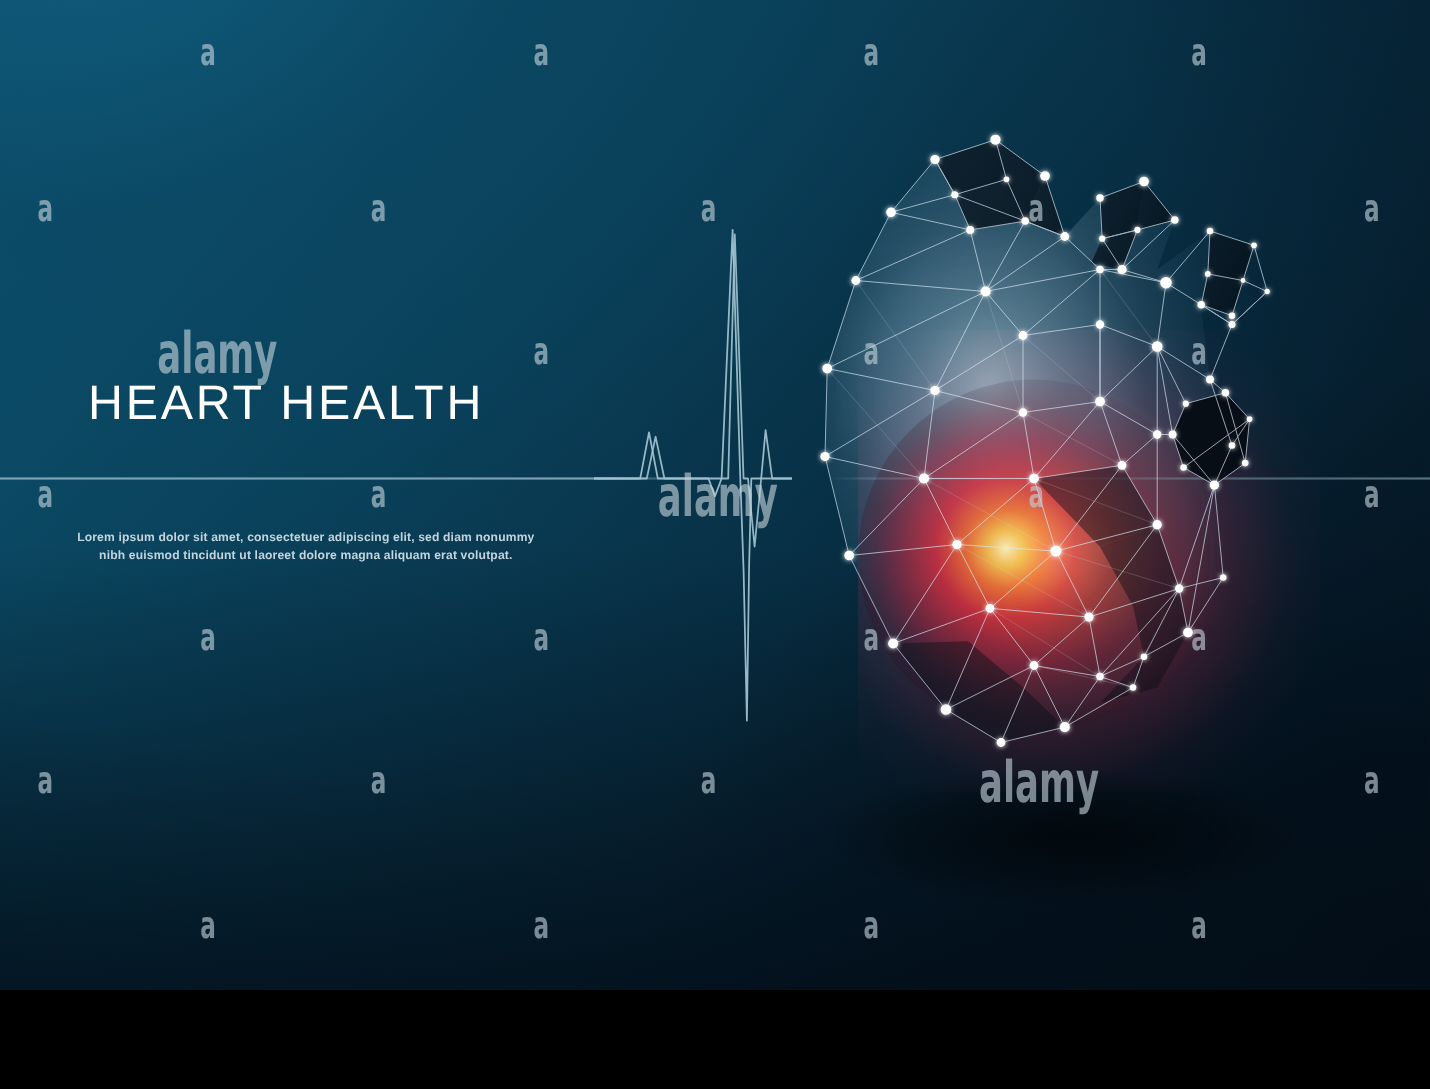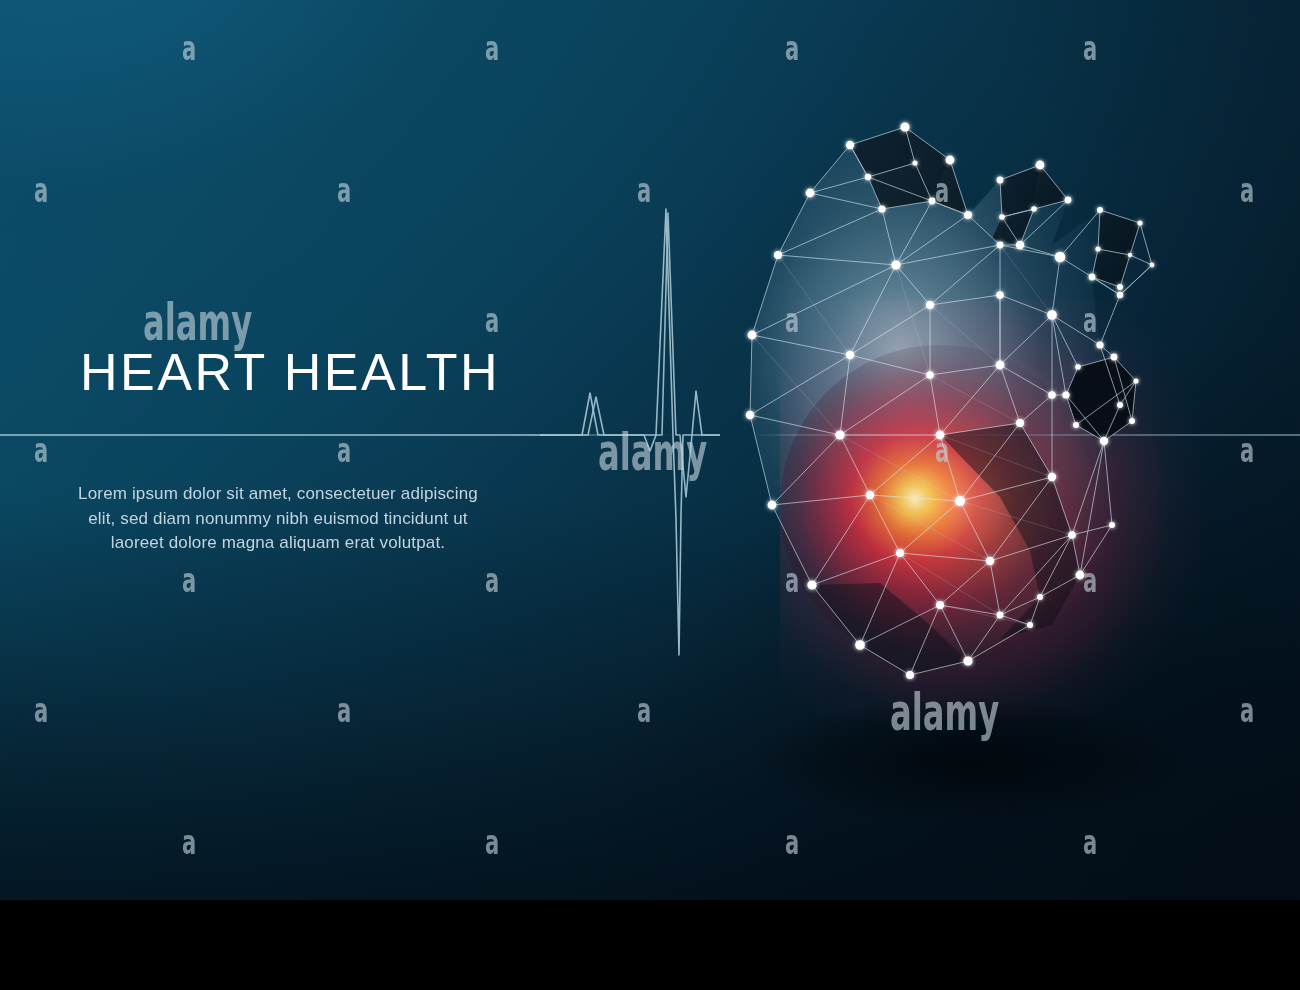--- a/index.html
+++ b/index.html
@@ -54,36 +54,37 @@
         rgba(150,185,200,0.55) 64%,
         rgba(150,185,200,0.35) 80%,
         rgba(150,185,200,0.55) 100%);
   }
 
   
   .title {
     position: absolute;
     left: 80px;
     top: 342px;
-    font-size: 52px;
+    font-size: 44px;
     letter-spacing: 2.5px;
     font-weight: 400;
     color: #ffffff;
     white-space: nowrap;
   }
   .body-copy {
     position: absolute;
     left: 68px;
     top: 482px;
     width: 420px;
     text-align: center;
-    font-size: 17px;
+    font-size: 11px;
     line-height: 1.45;
     color: #c2d4de;
     letter-spacing: 0.15px;
+    font-weight: bold;
   }
 
   
   #ecg {
     position: absolute;
     left: 540px;
     top: 185px;
     width: 180px;
     height: 500px;
   }

